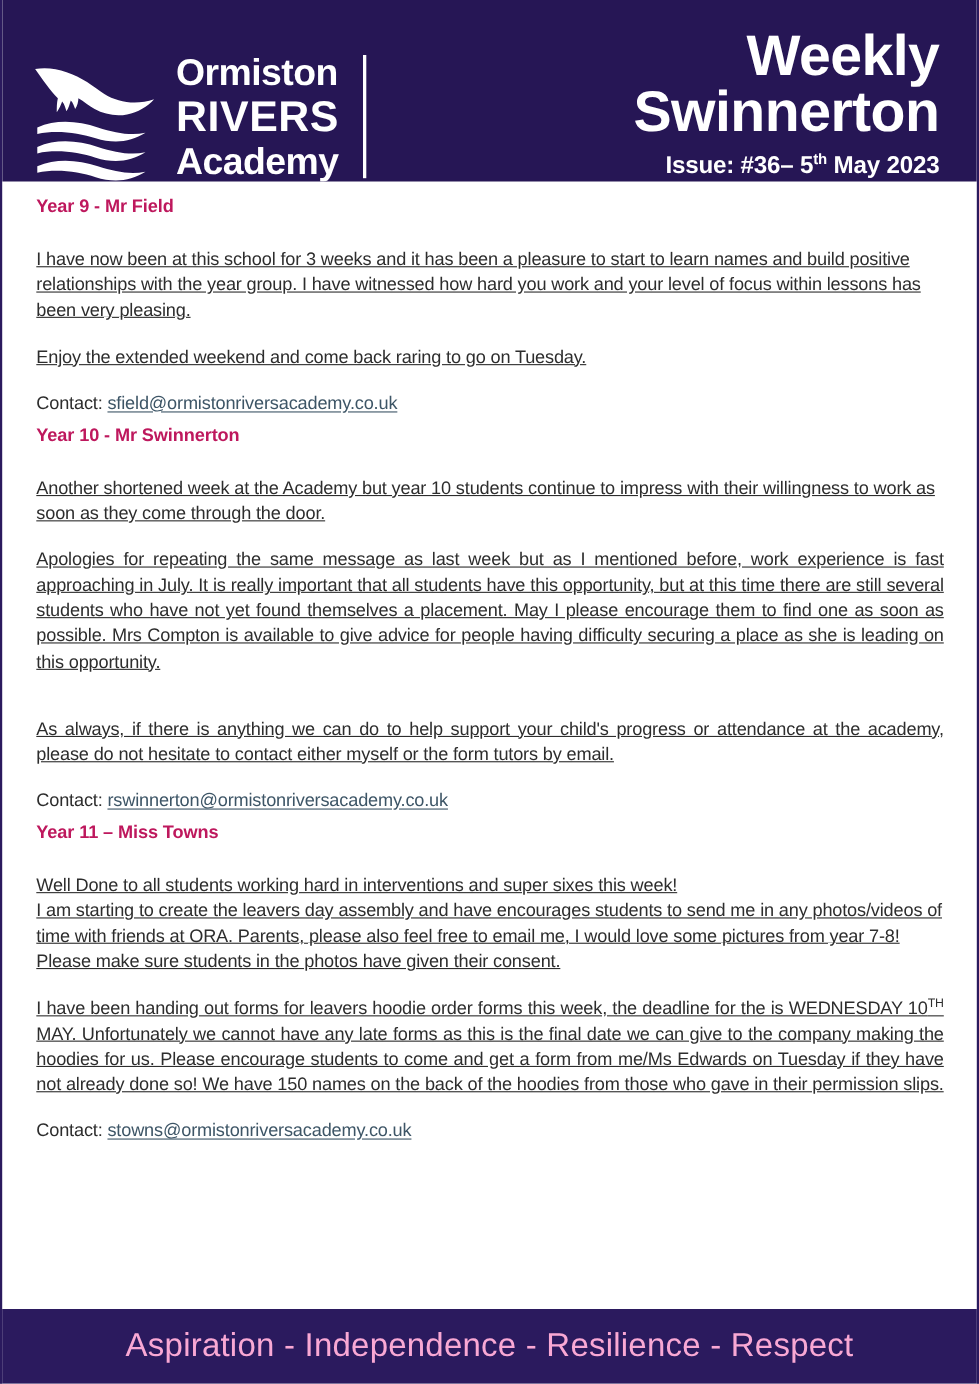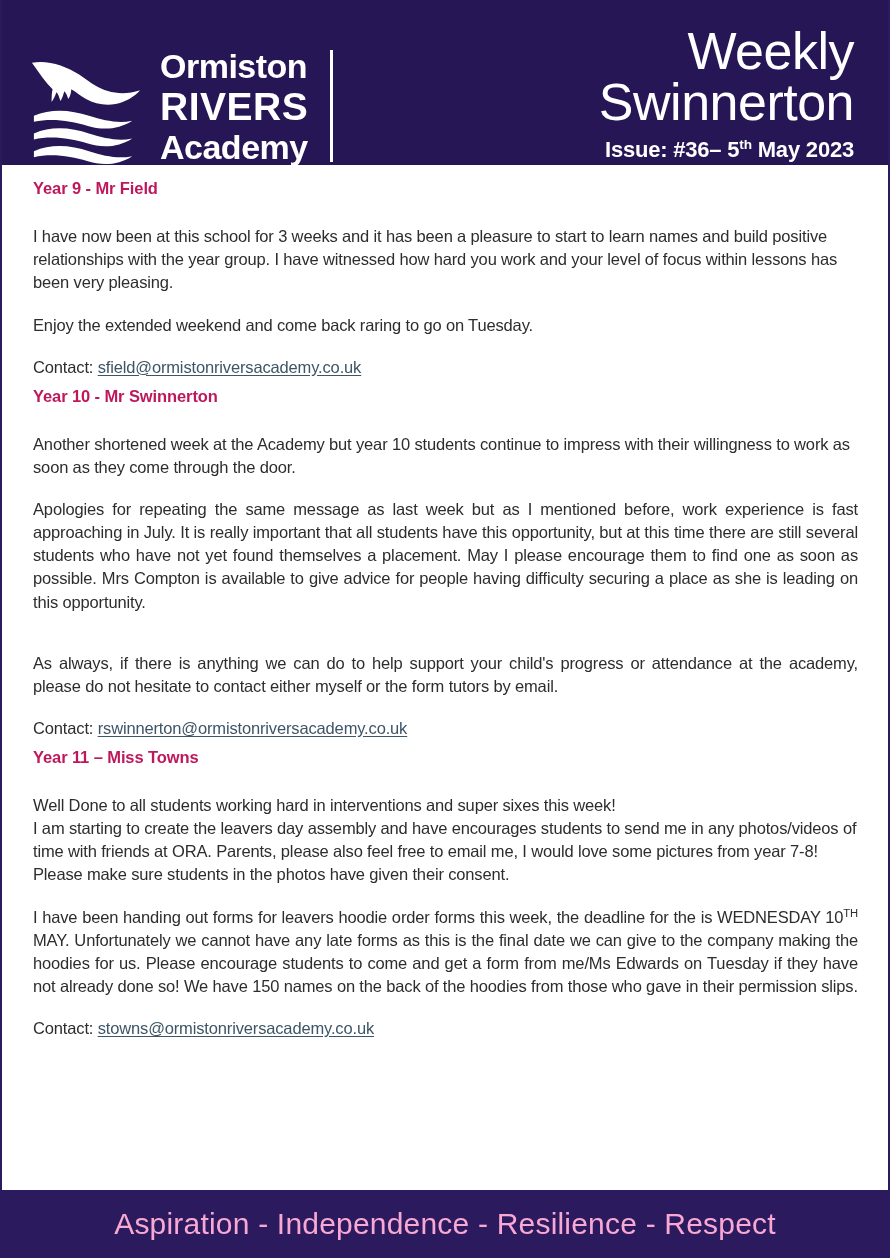--- a/index.html
+++ b/index.html
@@ -79,21 +79,21 @@
     flex: 1 1 auto;
     display: flex;
     flex-direction: column;
     align-items: flex-end;
     justify-content: center;
     color: #ffffff;
     padding-bottom: 2px;
   }
   .title-main {
     font-size: 52px;
-    font-weight: 400;
+    font-weight: 700;
     line-height: 0.98;
     letter-spacing: -0.5px;
     text-align: right;
     white-space: nowrap;
   }
   .title-issue {
     margin-top: 9px;
     font-size: 22px;
     font-weight: 700;
     letter-spacing: -0.2px;
@@ -122,20 +122,21 @@
     color: #be185d;
     letter-spacing: -0.1px;
   }
 
   p.para {
     font-size: 16.5px;
     line-height: 1.40;
     margin: 0;
     color: #2d2d2d;
     letter-spacing: -0.15px;
+    text-decoration: underline;
   }
 
   p.para.justified {
     text-align: justify;
     text-justify: inter-word;
   }
 
   p.contact {
     font-size: 16.5px;
     line-height: 1.40;

